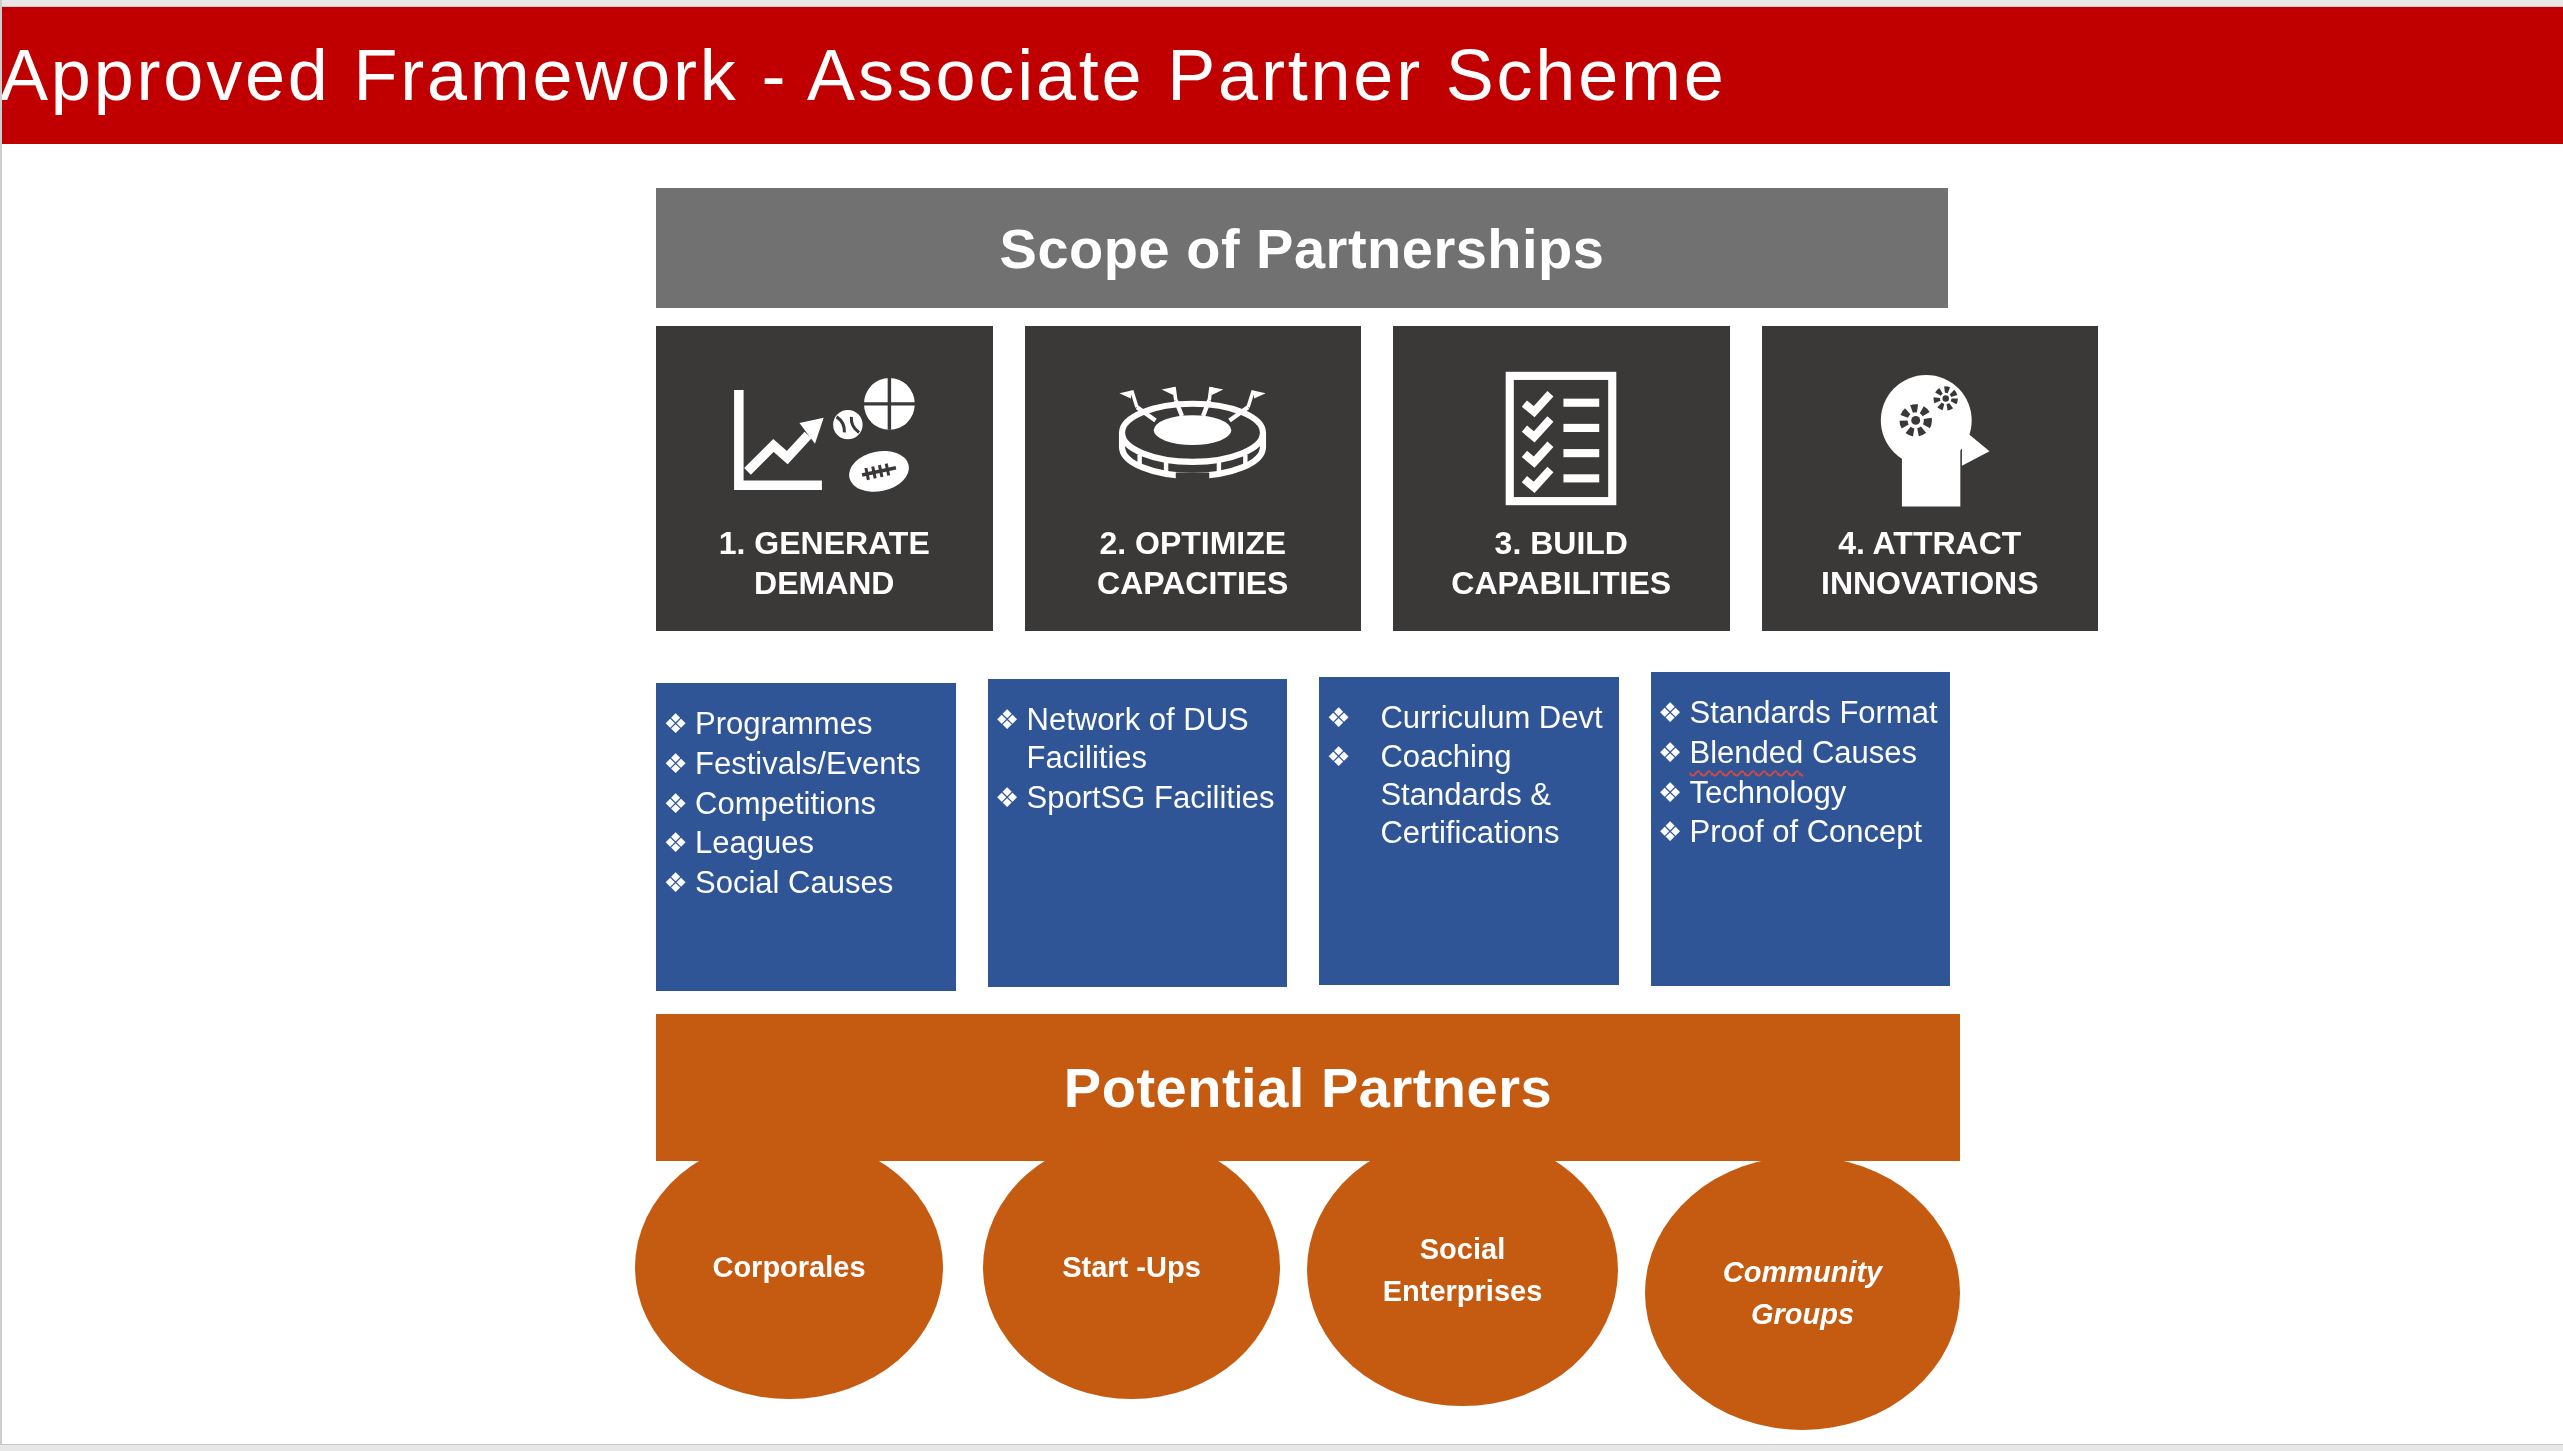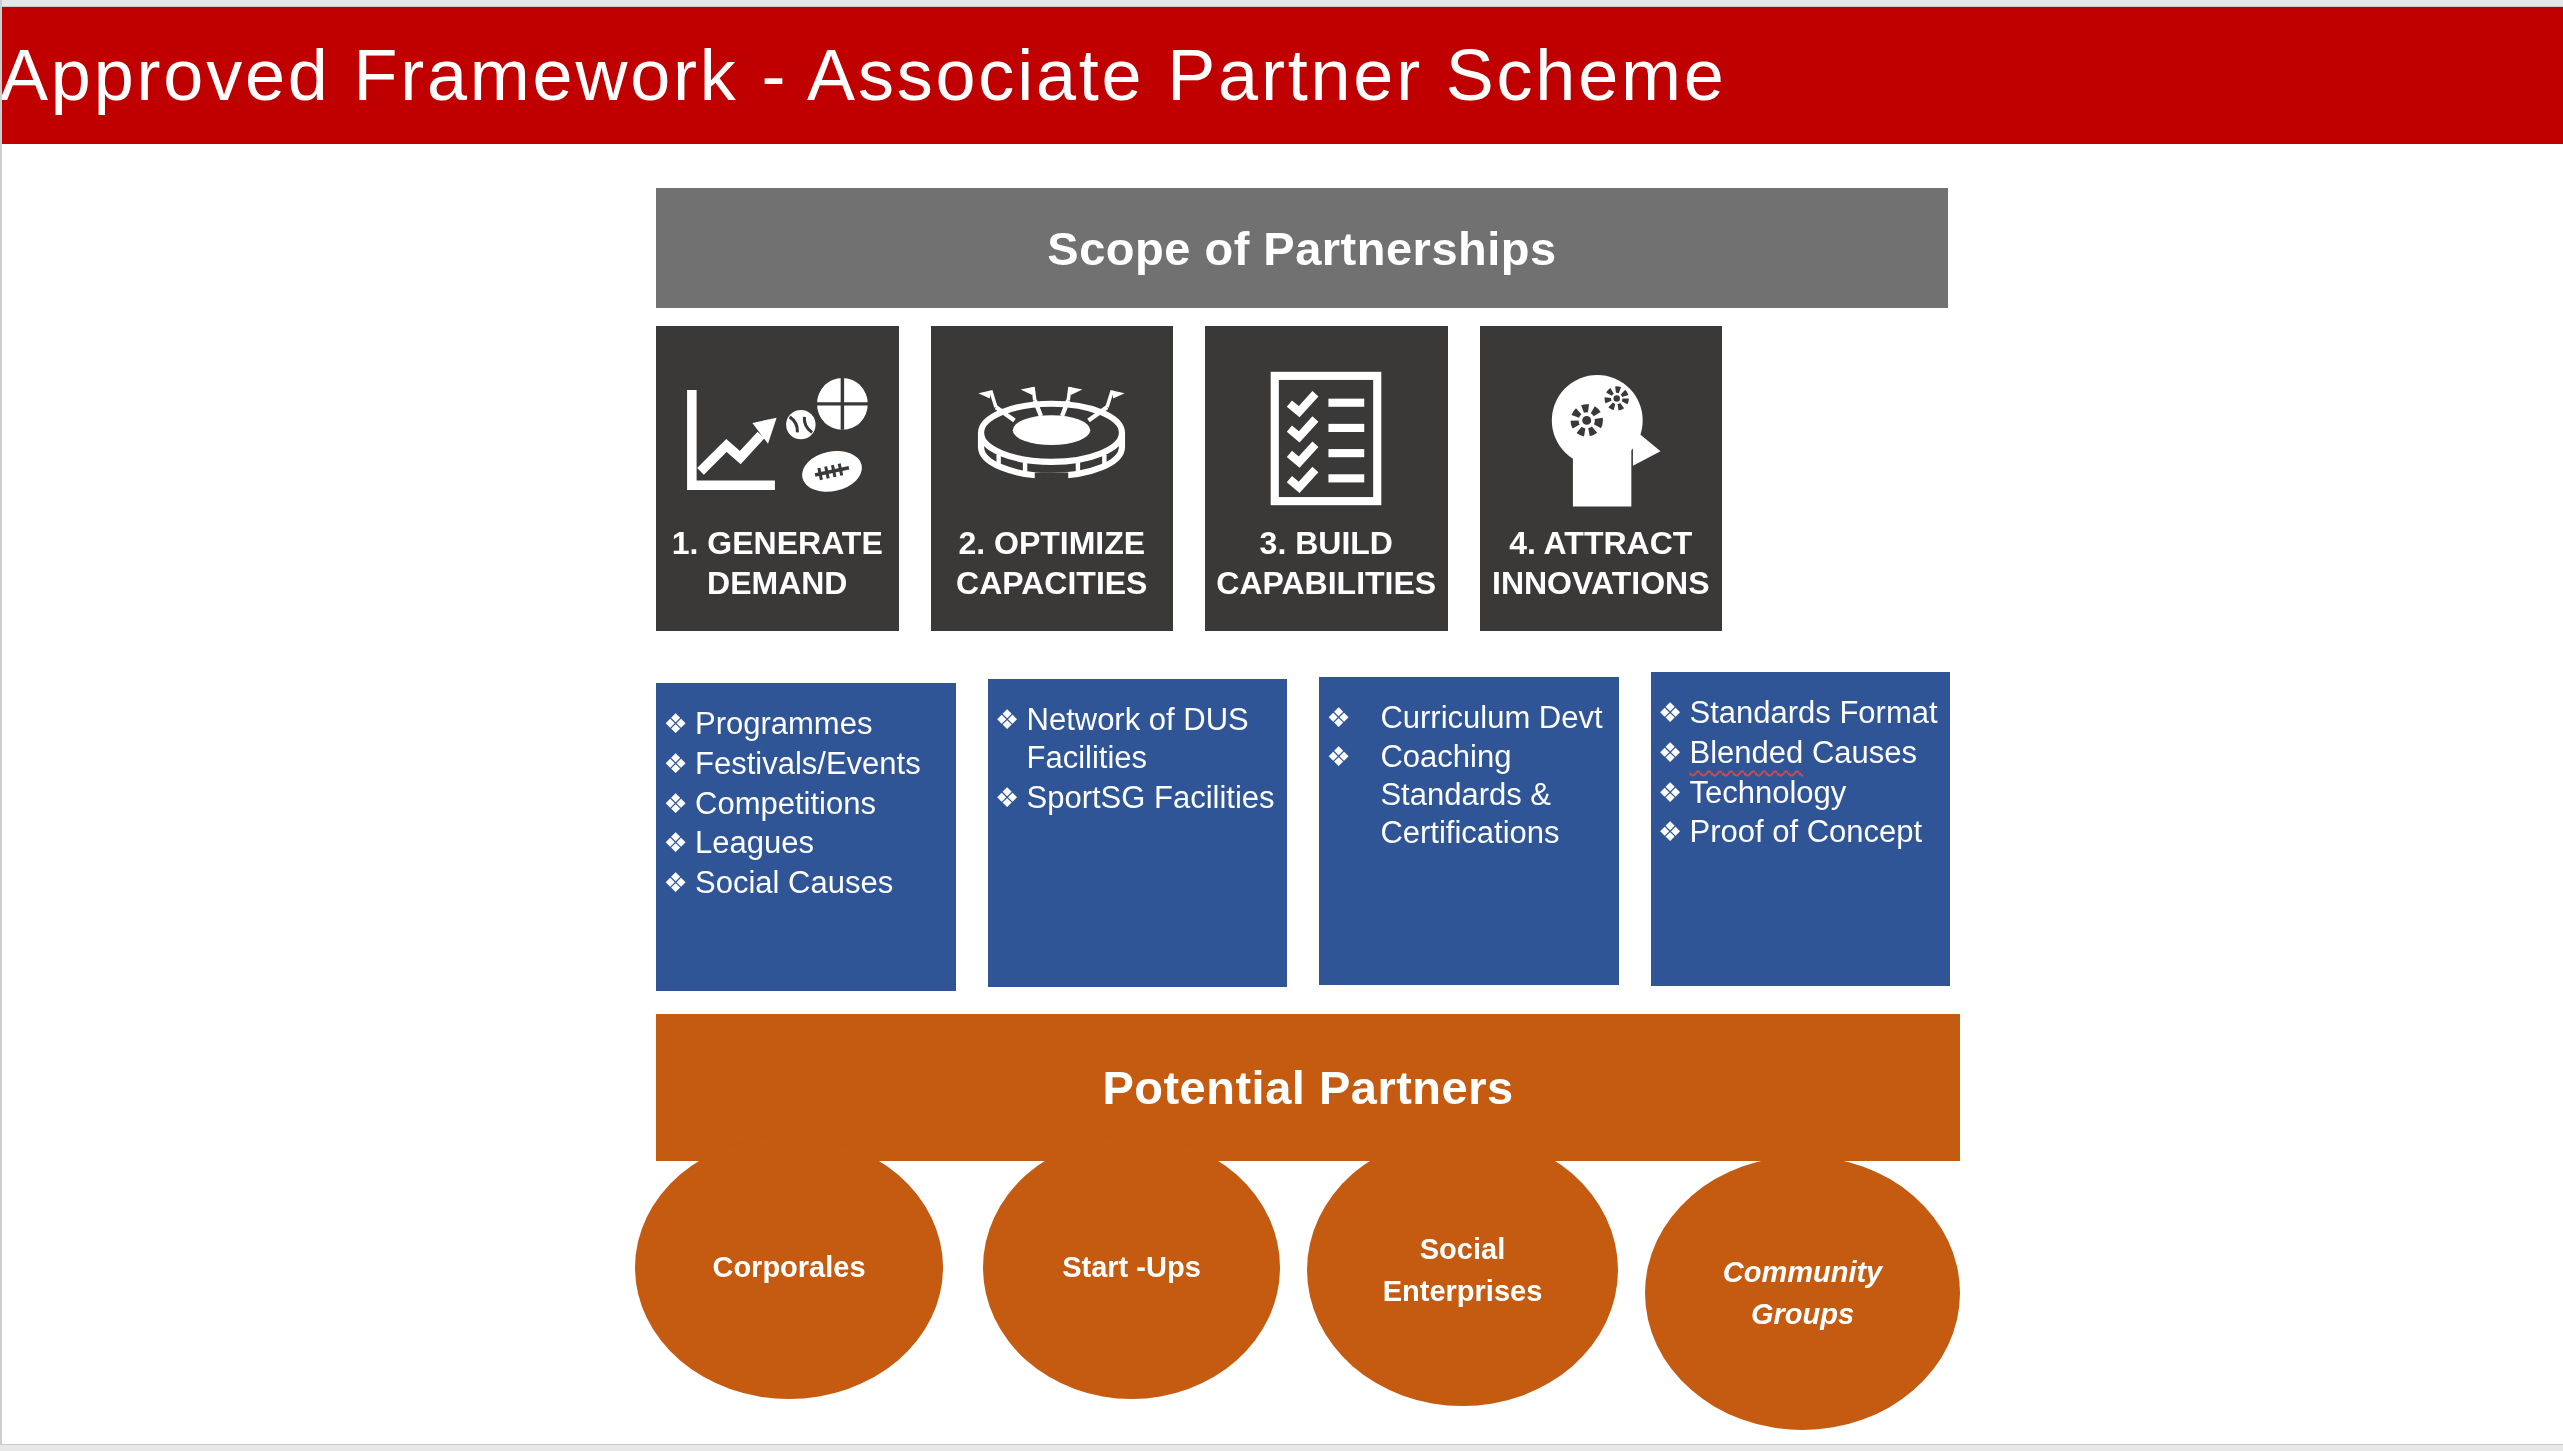--- a/index.html
+++ b/index.html
@@ -15,27 +15,27 @@
   .title-banner{
     position:absolute;left:0;top:6.5px;width:100%;height:137px;background:var(--red);
     display:flex;align-items:center;justify-content:flex-start;
   }
   .title-banner .t{
     color:#fff;font-size:72px;font-weight:400;letter-spacing:2.8px;white-space:nowrap;
   }
 
   .bar{
     position:absolute;display:flex;align-items:center;justify-content:center;
-    color:#fff;font-weight:bold;font-size:47px;letter-spacing:0.5px;
+    color:#fff;font-weight:bold;font-size:56px;letter-spacing:0.5px;
   }
   .scope-bar{left:656px;top:188px;width:1292px;height:120px;background:var(--gray);}
   .partners-bar{left:656px;top:1014px;width:1304px;height:147px;background:var(--orange);}
 
   .row-pillars{
-    position:absolute;left:656px;top:326px;width:1066px;height:305px;
+    position:absolute;left:656px;top:326px;width:1442px;height:305px;
     display:grid;grid-template-columns:repeat(4,1fr);gap:32px;
   }
   .pillar{
     background:var(--dark);display:flex;flex-direction:column;align-items:center;justify-content:flex-end;
     padding:22px 7.4px 28px 7.4px;box-sizing:border-box;
   }
   .pillar .icon{flex:0 0 auto;margin-bottom:15px;display:flex;align-items:flex-end;justify-content:center;}
   .pillar .label{
     color:#fff;font-weight:bold;font-size:32px;line-height:1.25;text-align:center;white-space:pre-line;
   }

